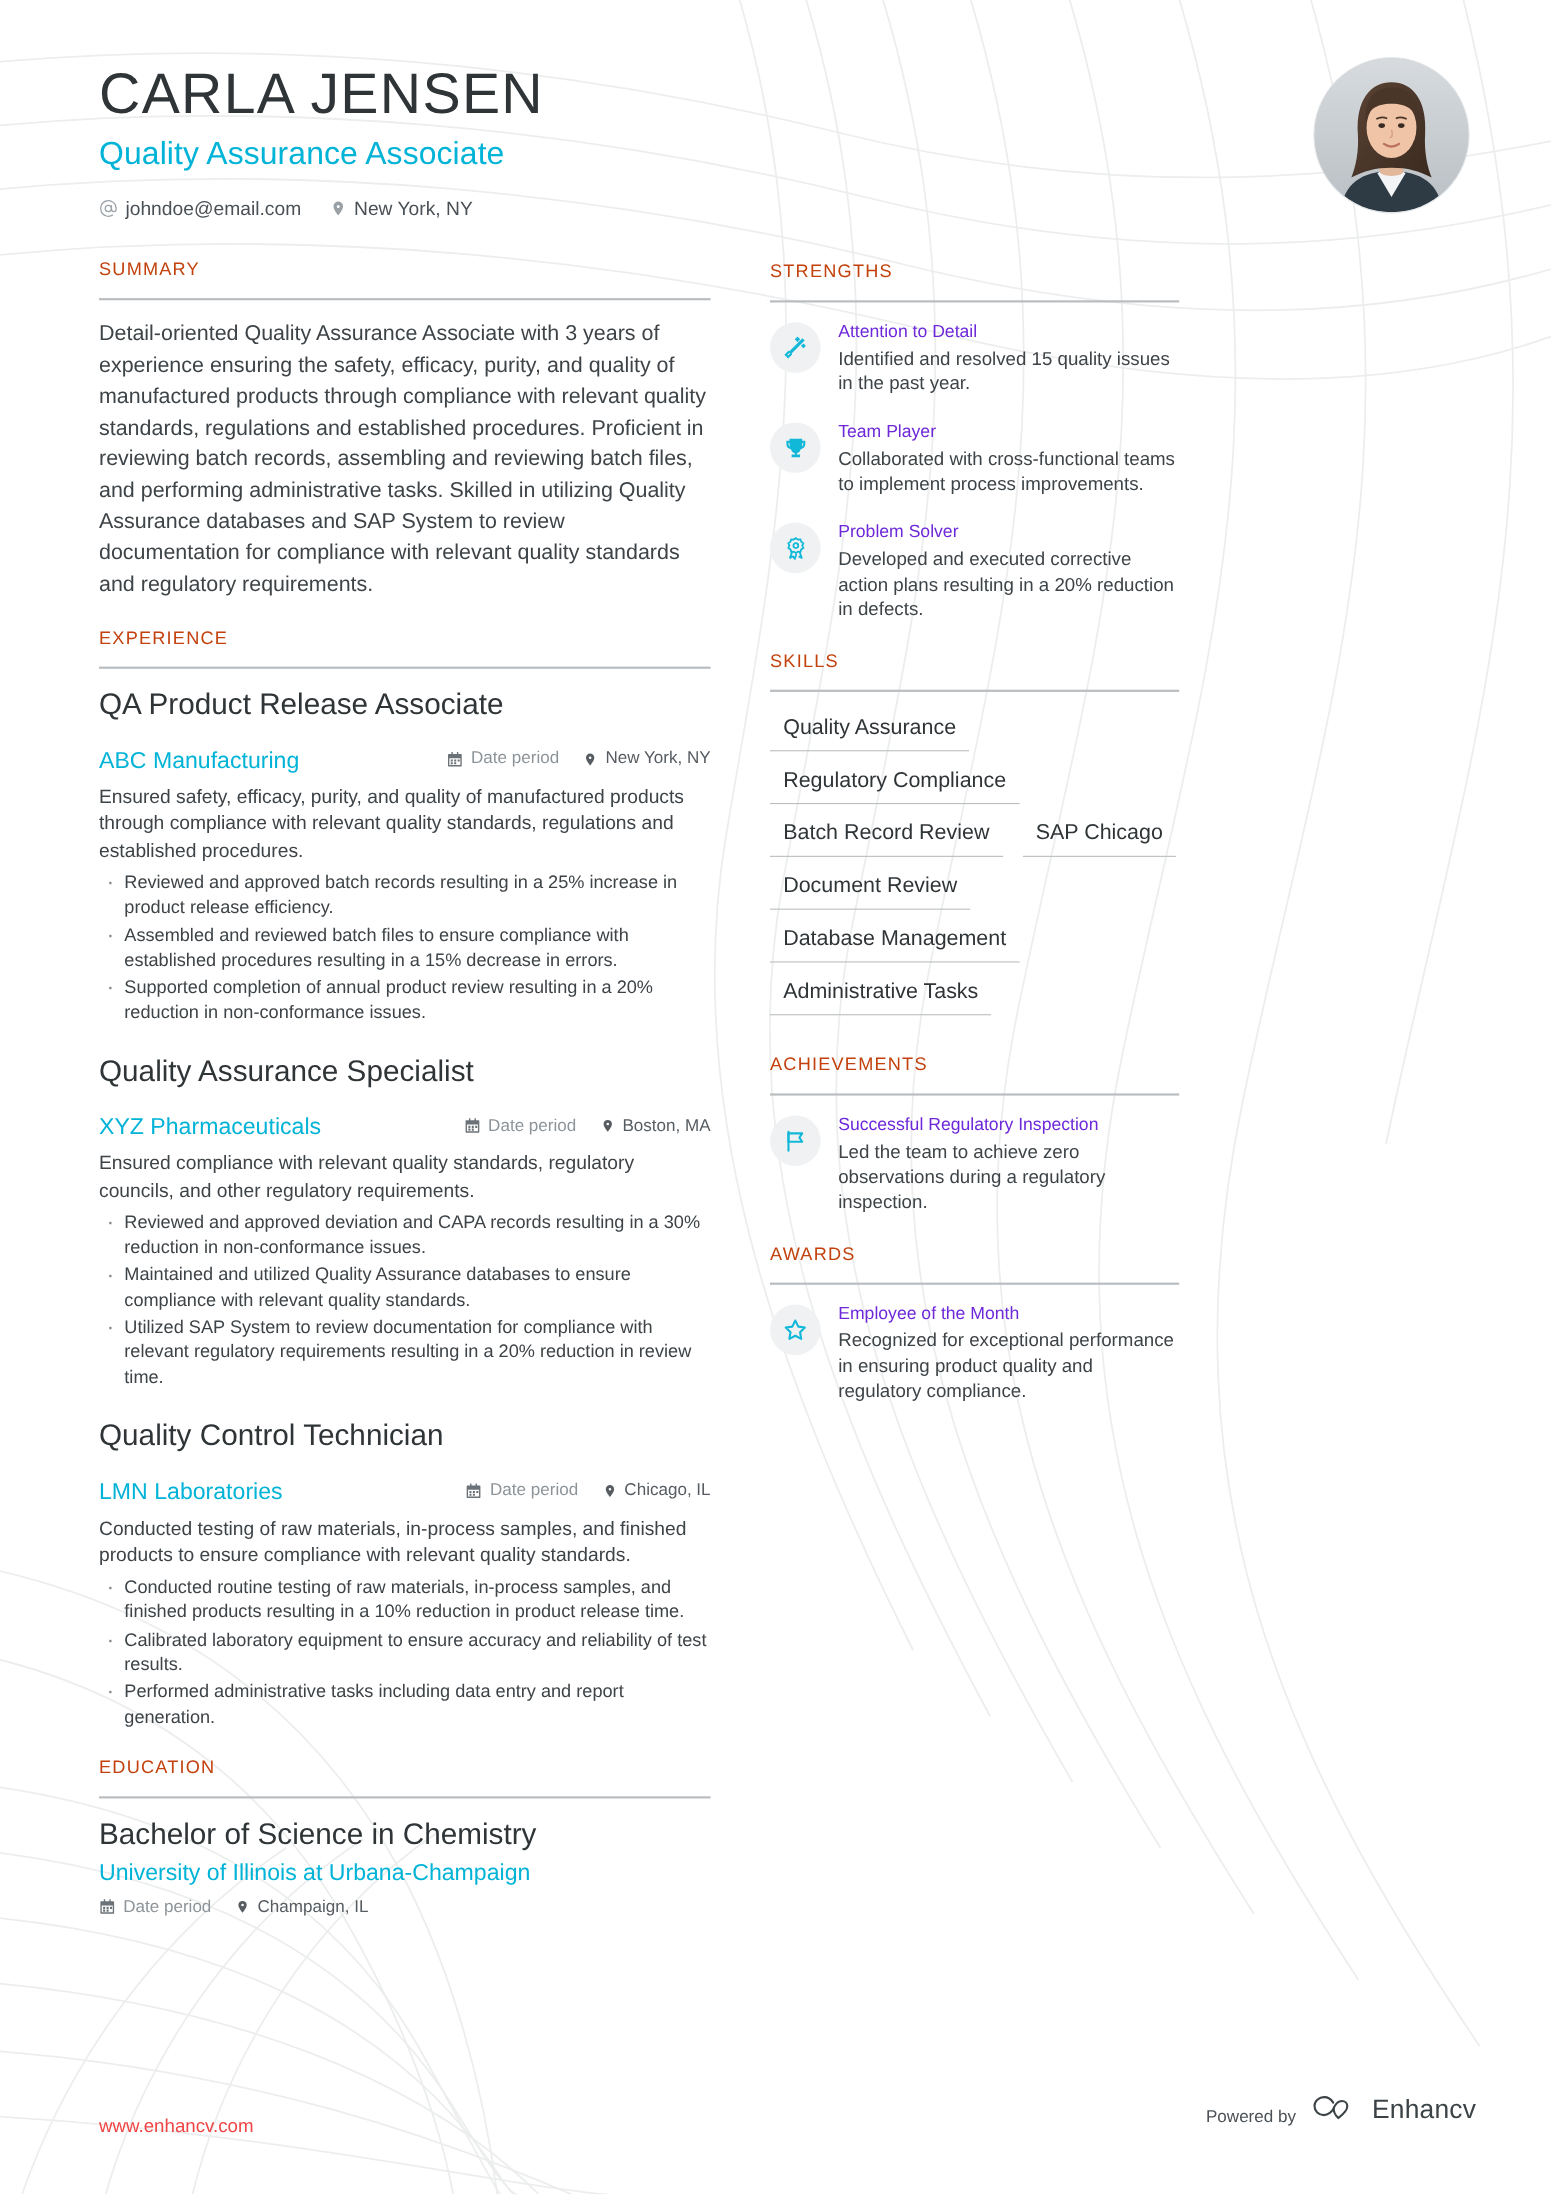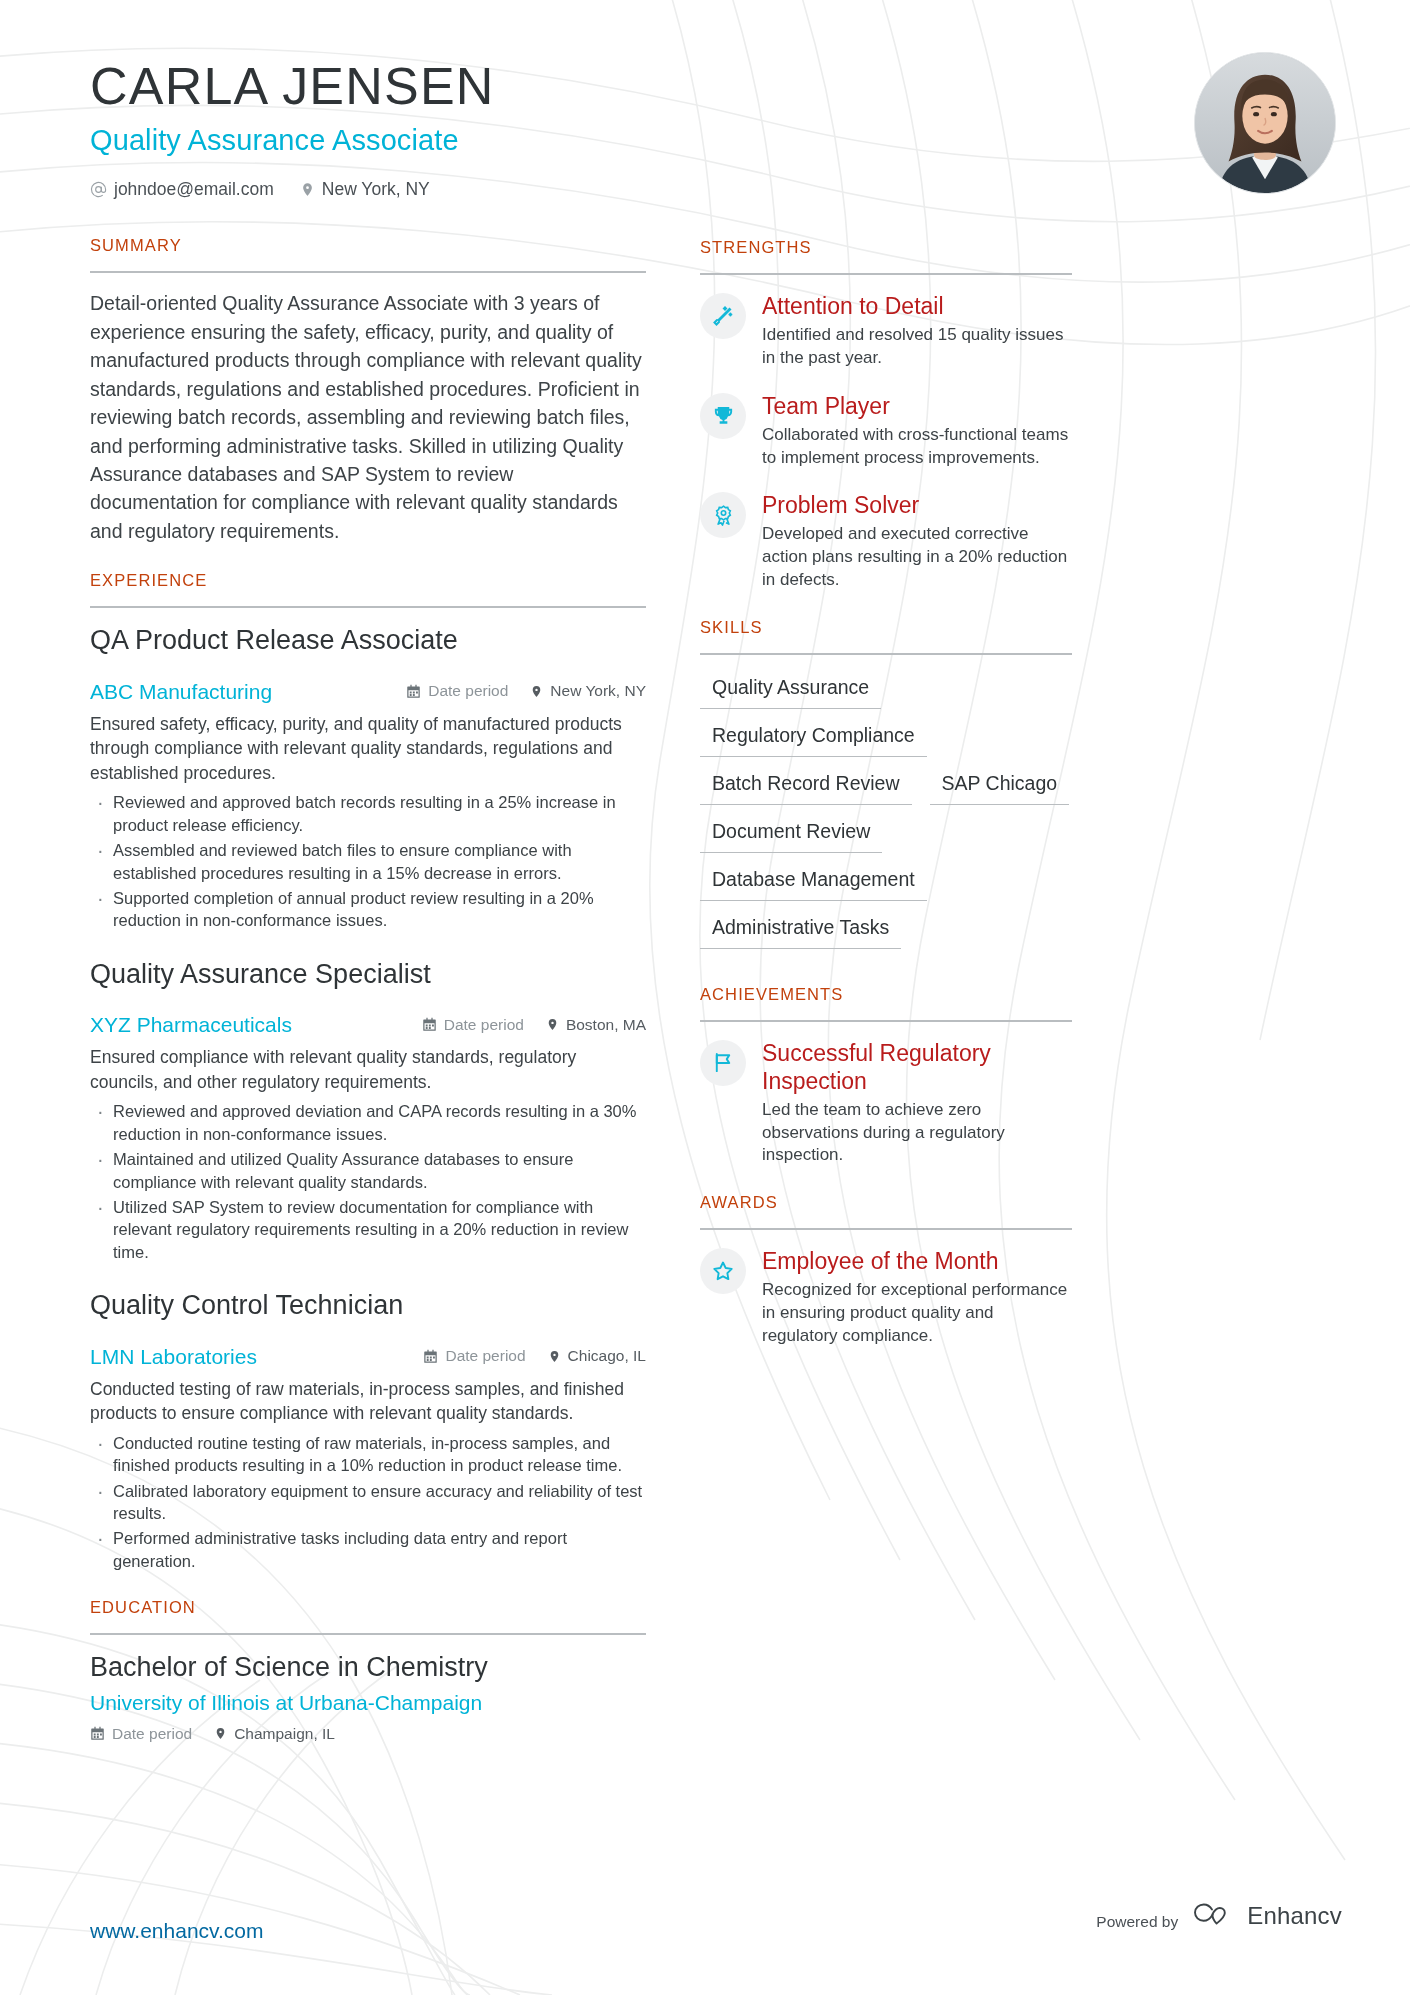--- a/index.html
+++ b/index.html
@@ -206,23 +206,23 @@
     border-radius: 50%;
     background: #f0f1f2;
     display: flex;
     align-items: center;
     justify-content: center;
     margin-top: 2px;
   }
   .icon-circle svg { display: block; }
   .entry-body { flex: 1 1 auto; padding-top: 1px; }
   .entry-title {
-    font-size: 23px;
+    font-size: 16px;
     font-weight: 400;
-    color: #b91c1c;
+    color: #6d28d9;
     line-height: 1.22;
     margin-bottom: 4px;
   }
   .entry-desc {
     font-size: 17px;
     line-height: 1.34;
     color: #3d4347;
   }
 
   
@@ -245,22 +245,22 @@
     position: absolute;
     left: 90px;
     right: 68px;
     bottom: 52px;
     z-index: 3;
     display: flex;
     align-items: center;
     justify-content: space-between;
   }
   .footer-url {
-    font-size: 21px;
-    color: #0369a1;
+    font-size: 17px;
+    color: #ef4444;
     margin-top: 30px;
   }
   .powered {
     display: flex;
     align-items: flex-end;
     gap: 14px;
   }
   .powered-label { font-size: 15.5px; color: #4a5055; }
   .brand {
     display: flex;

